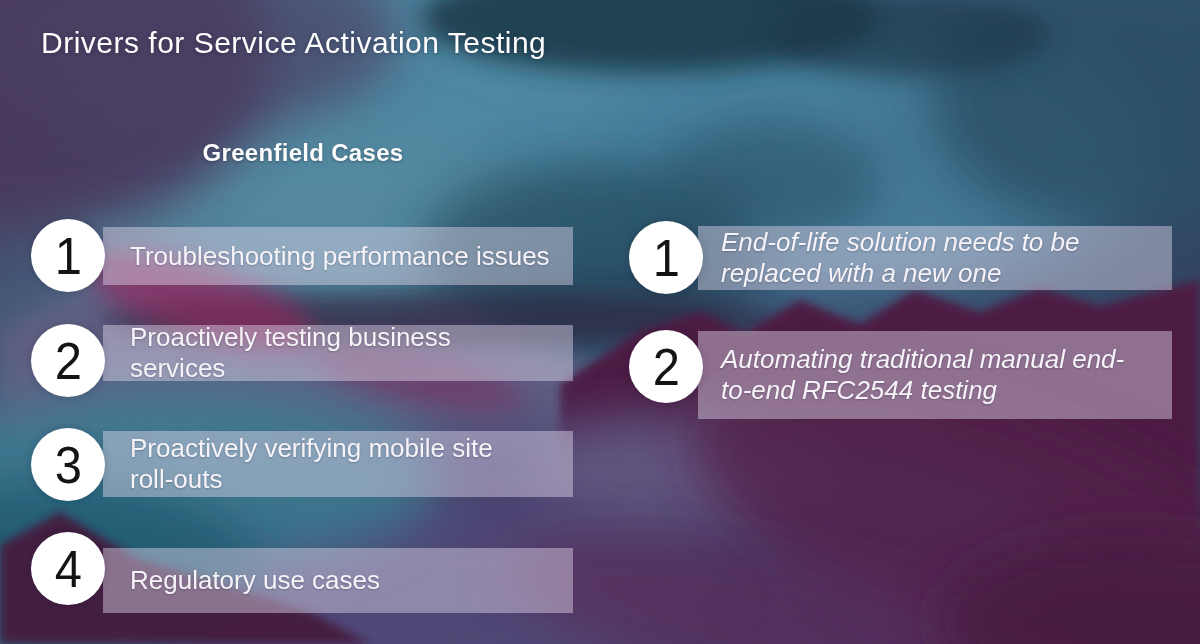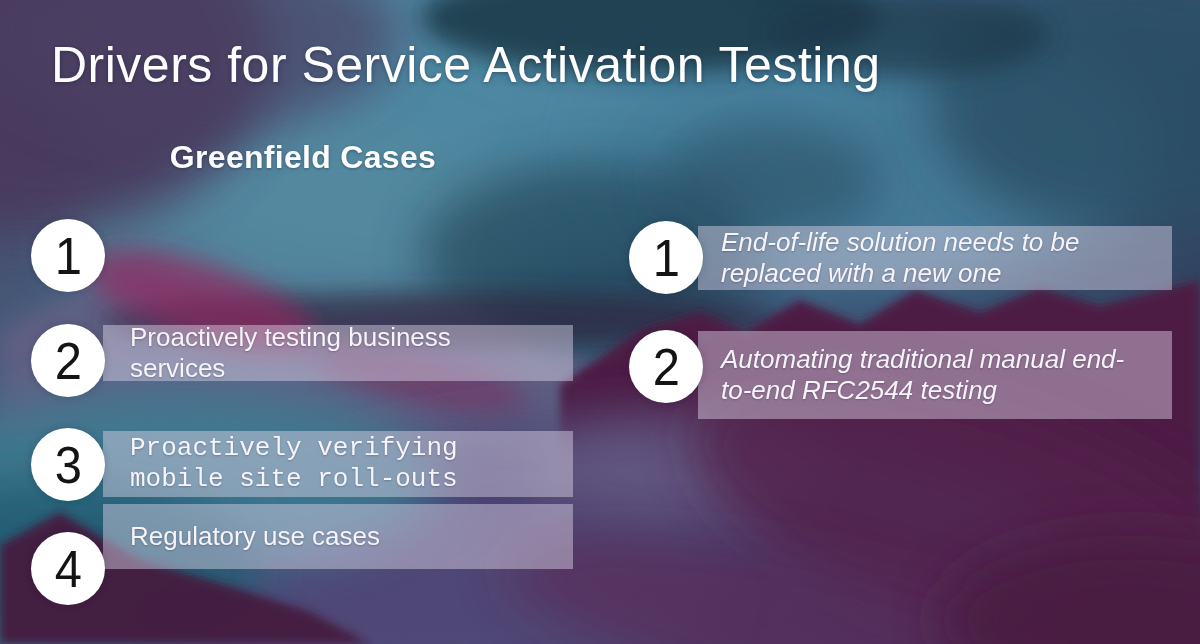--- a/index.html
+++ b/index.html
@@ -4,41 +4,41 @@
 <style>
   html,body{margin:0;padding:0;}
   body{
     width:1200px;height:644px;overflow:hidden;position:relative;
     font-family:"Liberation Sans", sans-serif;background:#47395c;
   }
   .slide{position:absolute;inset:0;width:1200px;height:644px;overflow:hidden;}
   svg.bg{position:absolute;left:0;top:0;width:1200px;height:644px;display:block;}
 
   .title{
-    position:absolute;left:37px;top:22px;margin:14px;
-    font-size:50px;font-weight:400;letter-spacing:.5px;
+    position:absolute;left:37px;top:22px;margin:4px;
+    font-size:30px;font-weight:400;letter-spacing:.5px;
     color:#fdfdfe;text-shadow:0 1px 4px rgba(15,20,40,.35);
   }
   .col-header{
-    position:absolute;font-size:32px;font-weight:700;text-align:center;
+    position:absolute;font-size:24px;font-weight:700;text-align:center;
     color:#fcfbfd;text-shadow:0 1px 3px rgba(15,20,40,.35);letter-spacing:.3px;
   }
   .ch-l{left:103px;width:400px;top:139px;}
   .ch-r{left:660px;width:460px;top:149px;}
 
   .bar{
     position:absolute;display:flex;align-items:center;
     background:rgba(224,214,235,.45);
   }
   .bar.l{left:103px;width:470px;}
   .bar.r{left:698px;width:474px;font-style:italic;}
   .l1{top:227px;height:58px;}
   .l2{top:325px;height:56px;}
-  .l3{top:431px;height:66px;font-family:Liberation Mono, monospace;}
-  .l4{top:504px;height:65px;text-align:center;}
+  .l3{top:431px;height:66px;}
+  .l4{top:548px;height:65px;text-align:center;}
   .r1{top:226px;height:64px;}
   .r2{top:331px;height:88px;}
 
   .item-text{
     margin-left:27px;font-size:26px;line-height:31px;
     color:#f6f3f9;text-shadow:0 1px 2px rgba(20,20,40,.25);
   }
   .bar.r .item-text{margin-left:23px;}
   .t-l2{max-width:360px;}
   .t-l3{max-width:410px;}
@@ -123,20 +123,23 @@
       <ellipse cx="820" cy="632" rx="320" ry="70" fill="#5a2752" opacity=".6" filter="url(#b25)" transform="rotate(12 820 632)"></ellipse>
       <ellipse cx="1130" cy="620" rx="190" ry="85" fill="#4a1b43" opacity=".9" filter="url(#b25)"></ellipse>
       <path d="M0,545 L60,512 L140,560 L230,586 L310,612 L370,644 L0,644 Z" fill="#451a40" opacity=".95" filter="url(#b4)"></path>
     </g>
   </svg>
 
   <h1 class="title">Drivers for Service Activation Testing</h1>
 
   <div class="col-header ch-l">Greenfield Cases</div>
 
+  <div class="bar l l1">
+    <span class="item-text">Troubleshooting performance issues</span>
+  </div>
   <div class="circle c-l c-l1">
     <span class="num">1</span>
   </div>
 
   <div class="bar l l2">
     <span class="item-text t-l2">Proactively testing business services</span>
   </div>
   <div class="circle c-l c-l2">
     <span class="num">2</span>
   </div>

